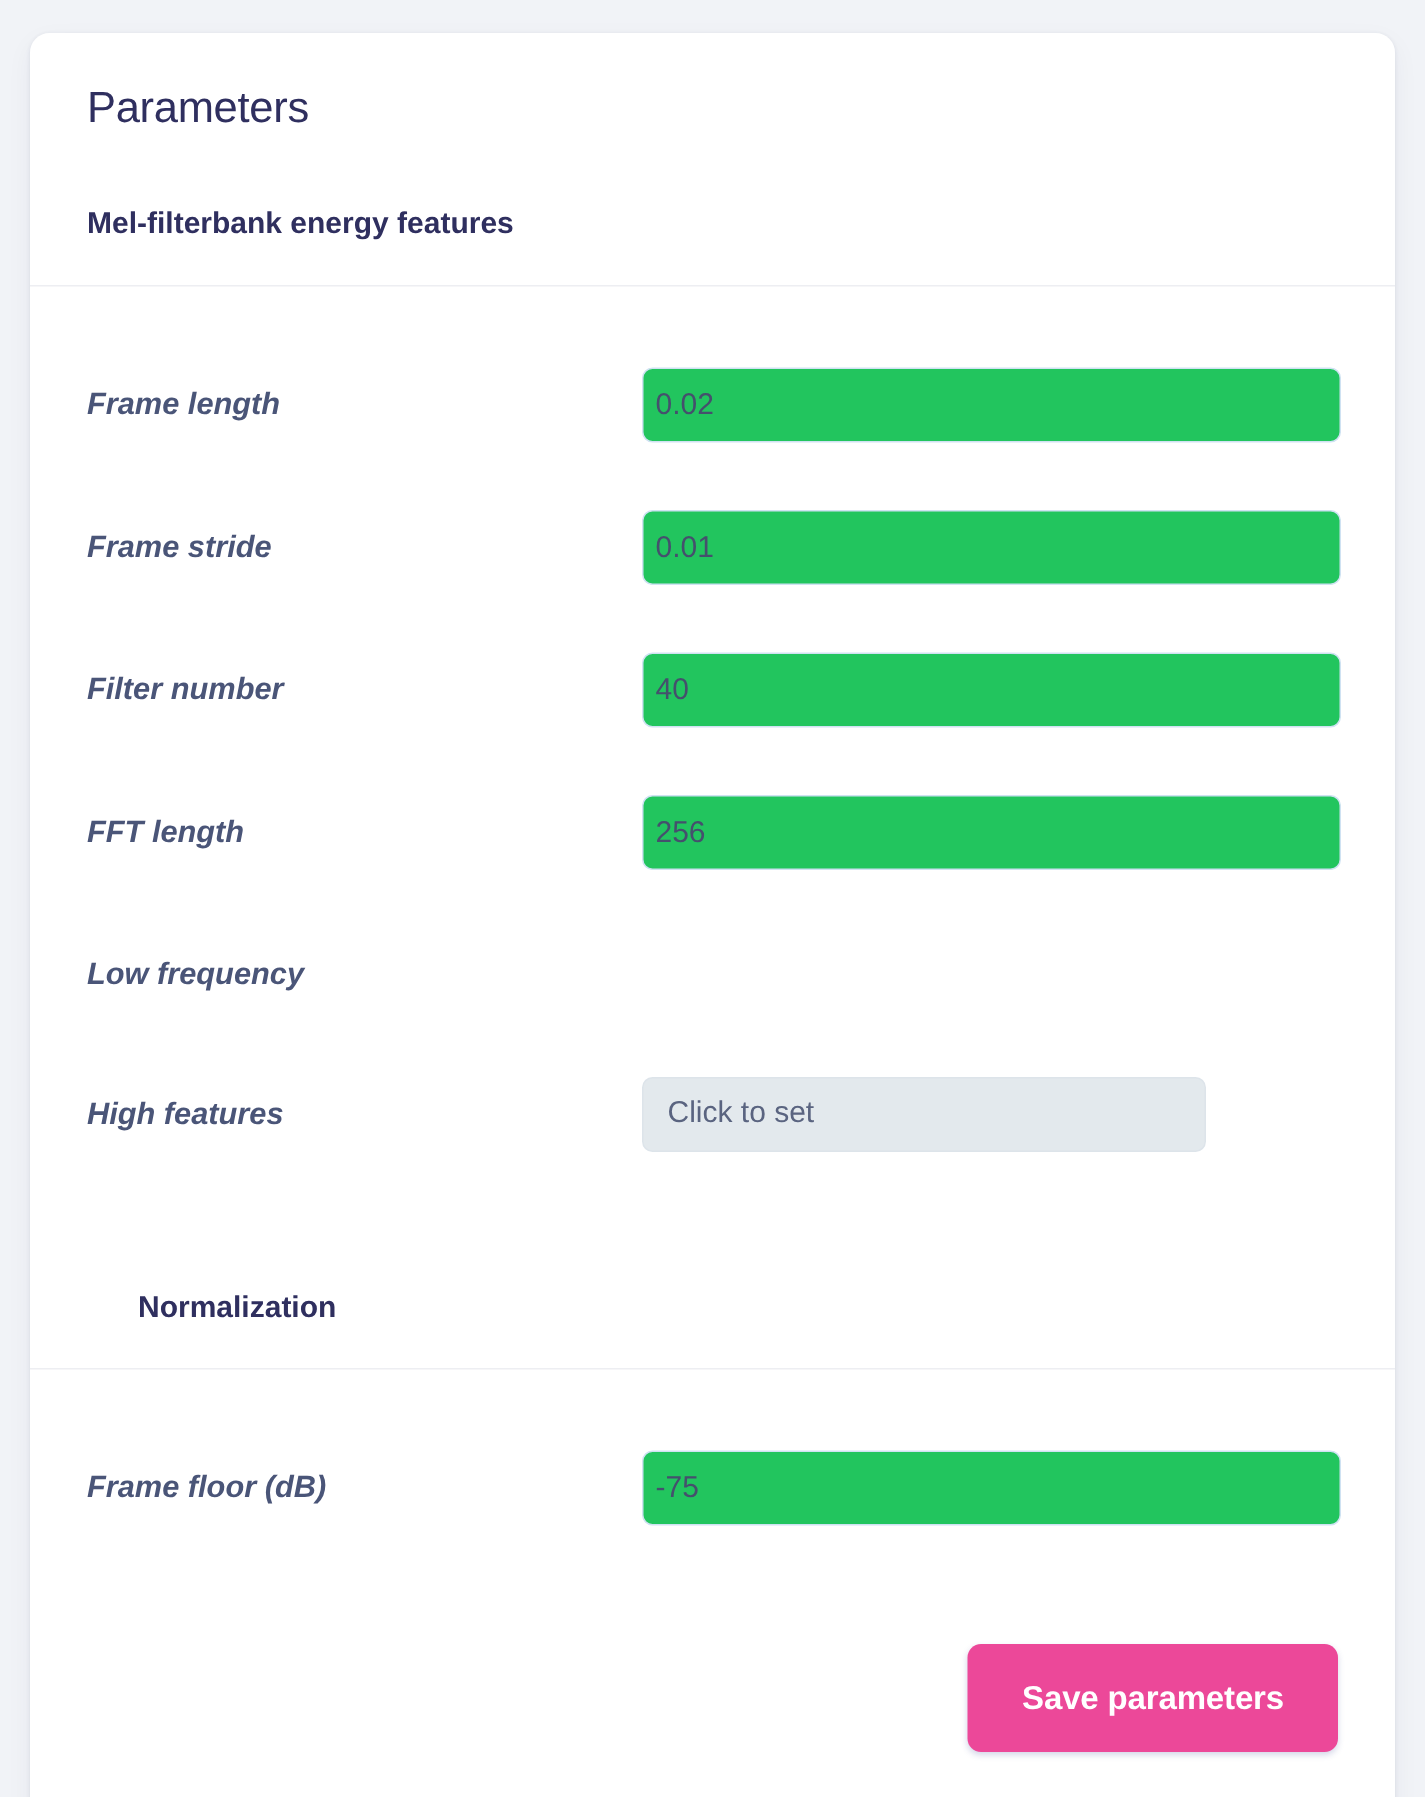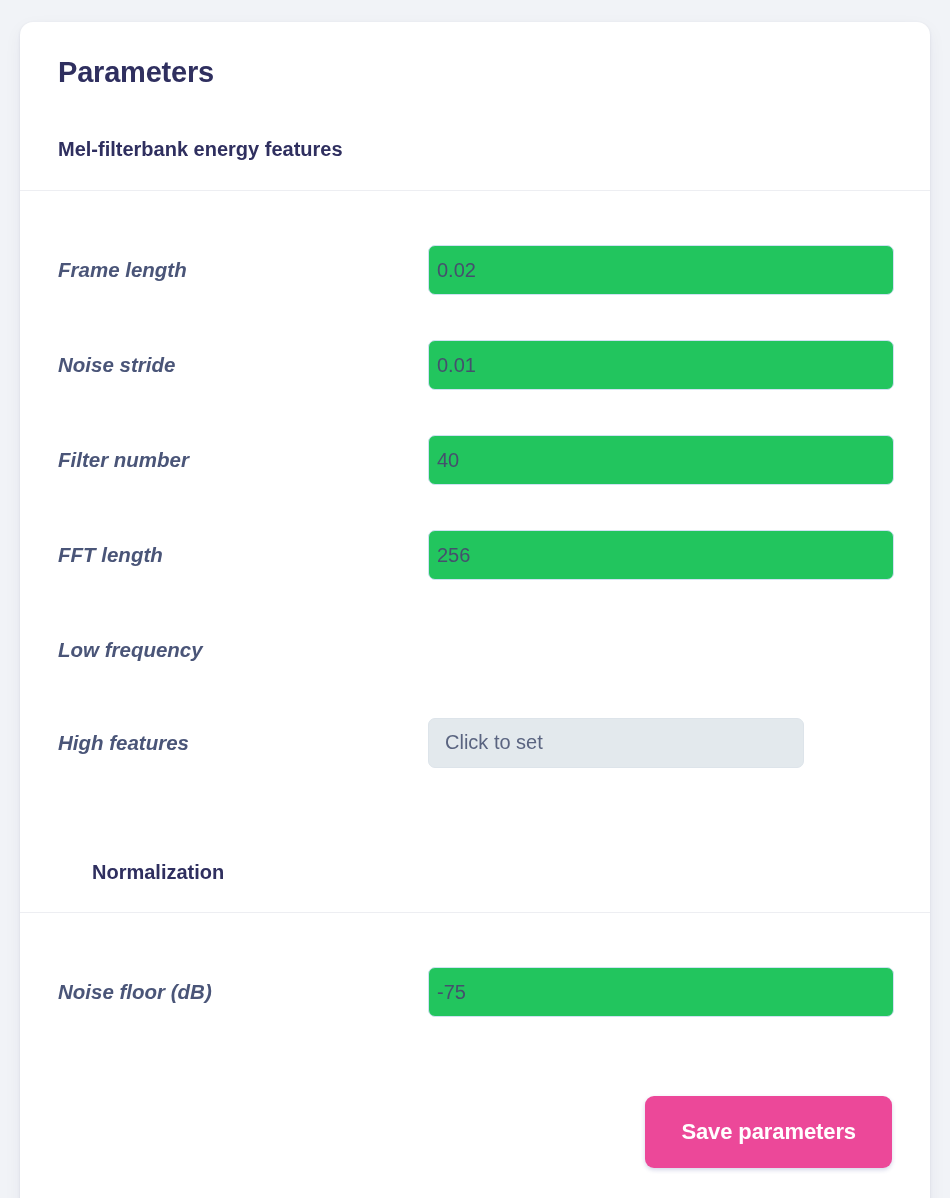--- a/index.html
+++ b/index.html
@@ -35,21 +35,21 @@
     padding: 0;
   }
 
   .card-pad {
     padding: 0 38px;
   }
 
   .page-title {
     color: #2f2f5f;
     font-size: 29px;
-    font-weight: bold;
+    font-weight: normal;
     letter-spacing: -0.2px;
     padding-top: 33px;
     margin: 0;
     line-height: 1.2;
   }
 
   .section-title {
     color: #2f2f5f;
     font-size: 20px;
     font-weight: bold;
@@ -184,21 +184,21 @@
     <div class="card-pad fields">
 
       <div class="field-row">
         <div class="field-label">Frame length</div>
         <div class="field-control">
           <input class="text-input" type="text" value="0.02" style="">
         </div>
       </div>
 
       <div class="field-row">
-        <div class="field-label">Noise stride</div>
+        <div class="field-label">Frame stride</div>
         <div class="field-control">
           <input class="text-input" type="text" value="0.01" style="">
         </div>
       </div>
 
       <div class="field-row">
         <div class="field-label">Filter number</div>
         <div class="field-control">
           <input class="text-input" type="text" value="40" style="">
         </div>
@@ -225,21 +225,21 @@
     </div>
 
     <div class="card-pad normalization-block">
       <h2 class="section-title second">Normalization</h2>
     </div>
 
     <div class="divider"></div>
 
     <div class="card-pad fields">
       <div class="field-row">
-        <div class="field-label">Noise floor (dB)</div>
+        <div class="field-label">Frame floor (dB)</div>
         <div class="field-control">
           <input class="text-input" type="text" value="-75" style="">
         </div>
       </div>
     </div>
 
     <div class="footer">
       <button class="save-button">Save parameters</button>
     </div>
 

